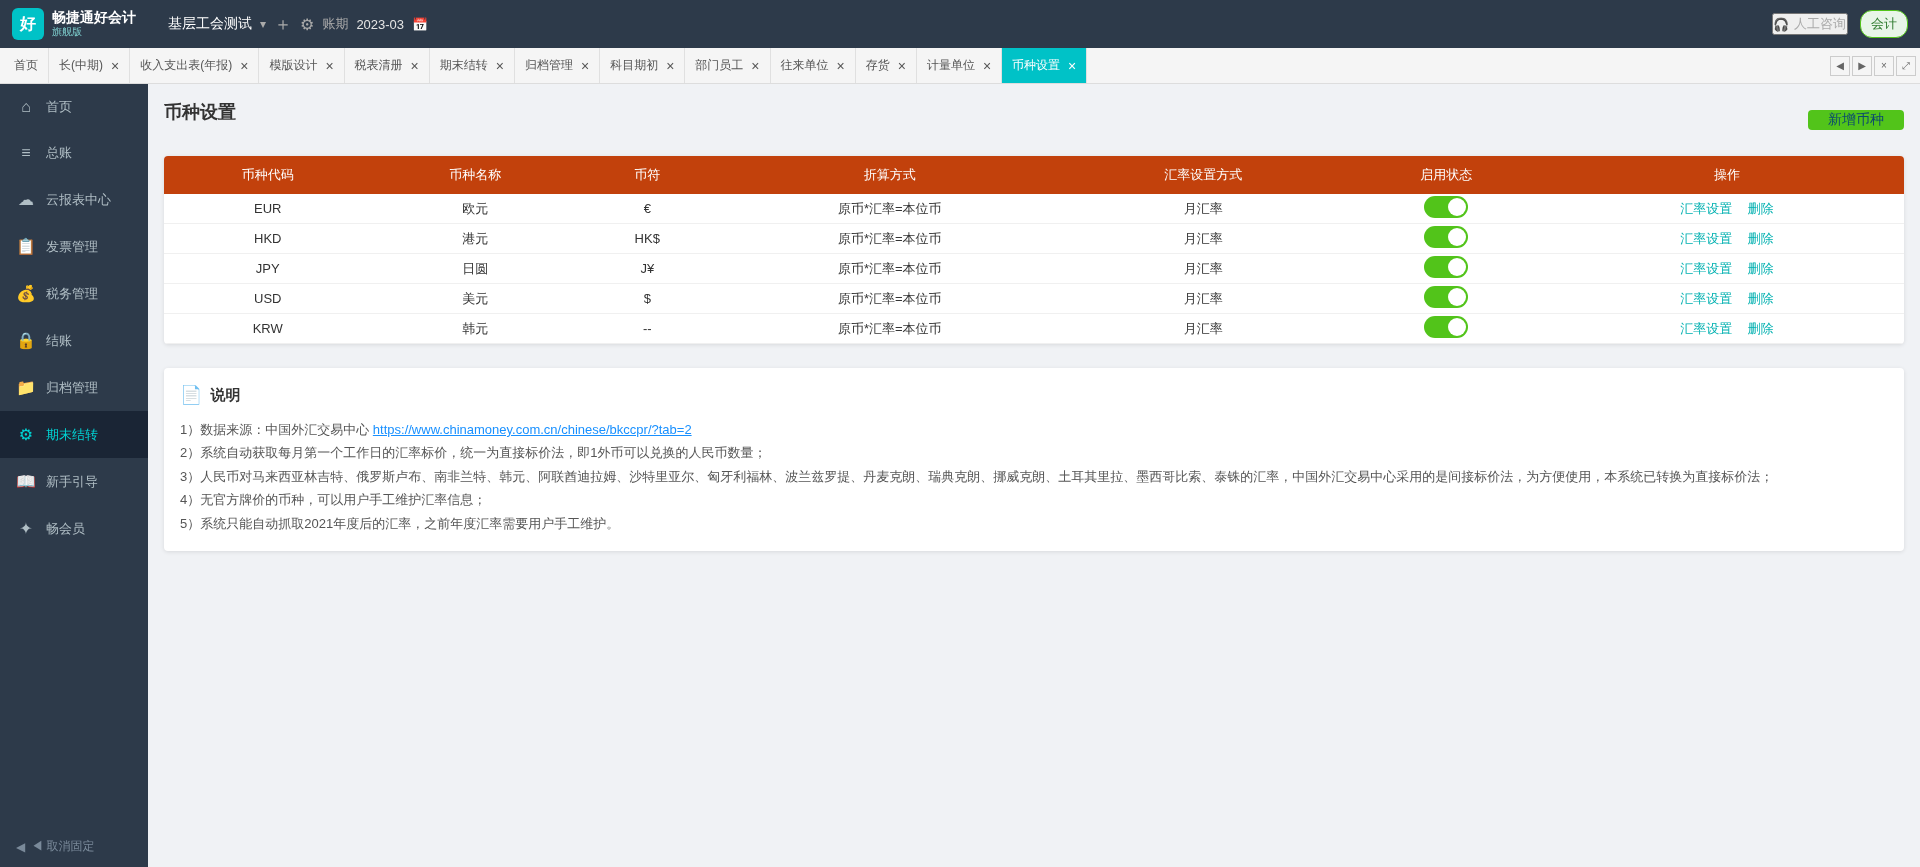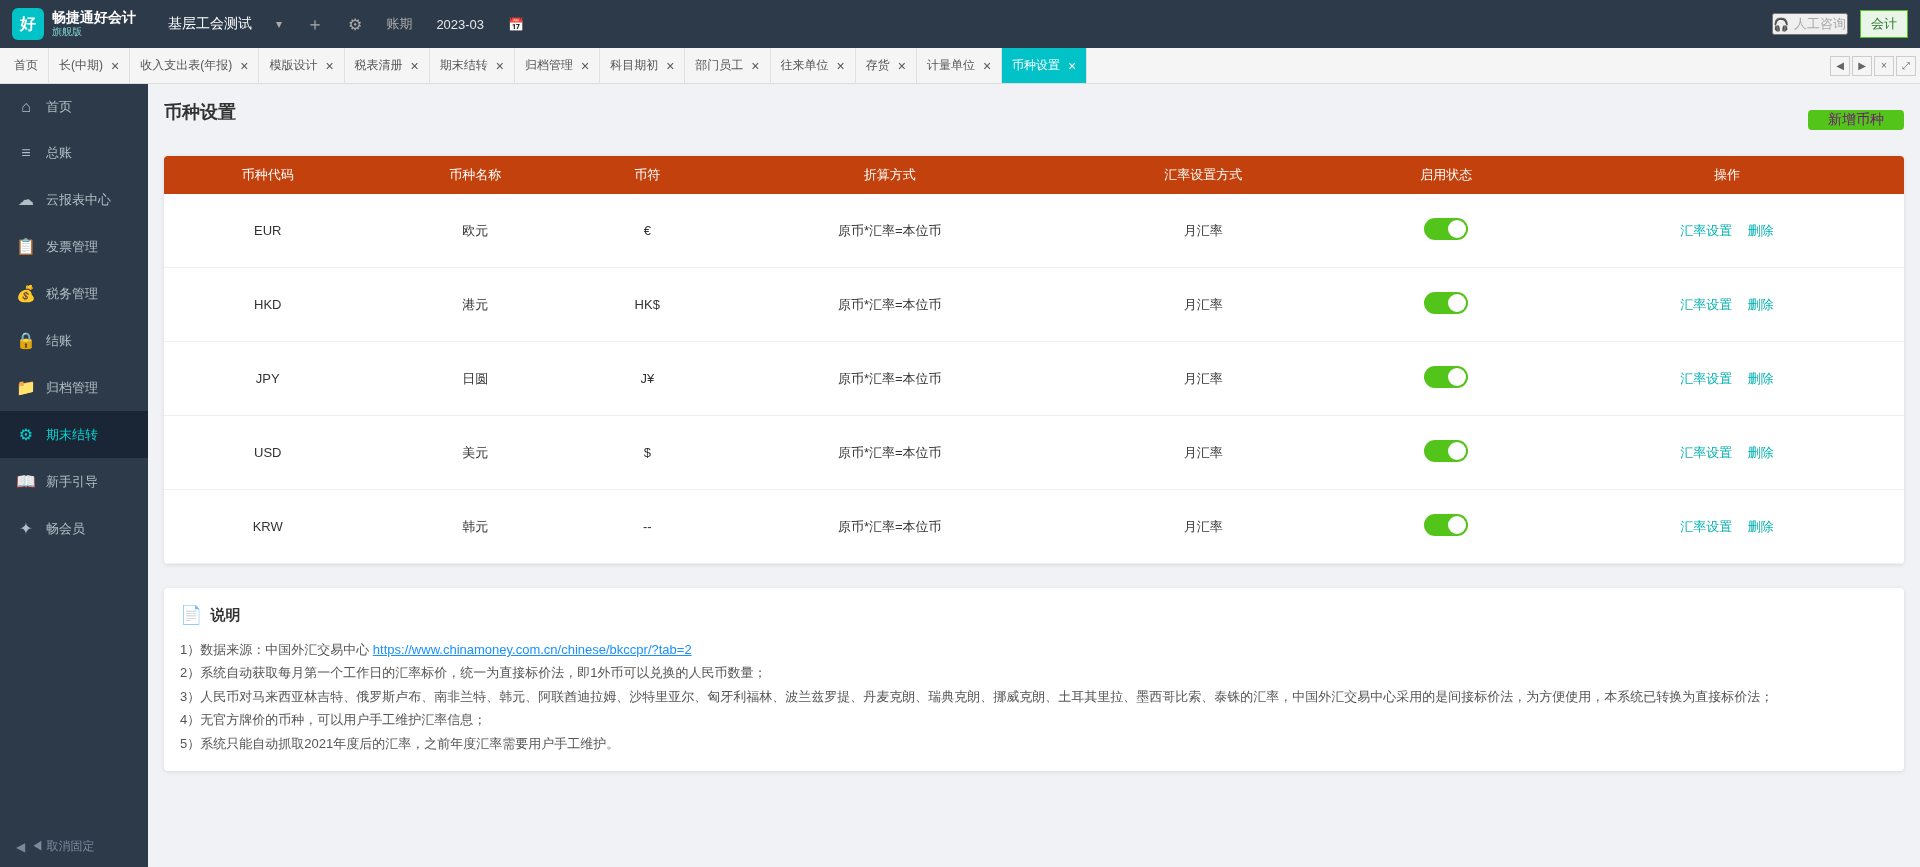--- a/index.html
+++ b/index.html
@@ -4,31 +4,31 @@
   <style>
     * { box-sizing: border-box; margin: 0; padding: 0; }
     body { font-family: "Microsoft YaHei", "PingFang SC", sans-serif; font-size: 13px; background: #f0f2f5; display: flex; flex-direction: column; height: 867px; overflow: hidden; }
 
     
     .top-bar { display: flex; align-items: center; background: #2d3a4a; height: 48px; padding: 0 12px; gap: 8px; flex-shrink: 0; }
     .logo-area { display: flex; align-items: center; gap: 8px; width: 148px; flex-shrink: 0; }
     .logo-icon { width: 32px; height: 32px; background: #00c2c7; border-radius: 6px; display: flex; align-items: center; justify-content: center; color: white; font-size: 16px; font-weight: bold; }
     .logo-text { color: white; font-size: 14px; font-weight: bold; line-height: 1.2; }
     .logo-sub { color: #7ecfcf; font-size: 10px; }
-    .top-center { flex: 1; display: flex; align-items: center; gap: 24px; }
+    .top-center { flex: 1; display: flex; align-items: center; gap: 8px; }
     .company-name { color: white; font-size: 14px; }
     .dropdown-arrow { color: #aaa; cursor: pointer; font-size: 12px; }
     .add-btn { color: #aaa; cursor: pointer; font-size: 18px; }
     .settings-icon { color: #aaa; cursor: pointer; font-size: 16px; }
     .period-label { color: #aaa; font-size: 13px; }
     .period-value { color: #e5e5e5; font-size: 13px; }
     .calendar-icon { color: #00d4d4; cursor: pointer; }
     .top-right { display: flex; align-items: center; gap: 12px; }
     .help-btn { color: #aaa; font-size: 13px; cursor: pointer; display: flex; align-items: center; gap: 4px; }
-    .account-btn { background: #e8f5e8; color: #2d7a2d; border: 1px solid #52c41a; padding: 4px 10px; border-radius: 0; font-size: 13px; cursor: pointer; }
+    .account-btn { background: #e8f5e8; color: #2d7a2d; border: 1px solid #52c41a; padding: 4px 10px; border-radius: 12px; font-size: 13px; cursor: pointer; }
 
     
     .tab-bar { display: flex; align-items: center; background: #f5f5f5; border-bottom: 1px solid #ddd; height: 36px; padding: 0 4px; flex-shrink: 0; overflow: hidden; }
     .tab { display: flex; align-items: center; padding: 0 10px; height: 36px; font-size: 12px; color: #555; cursor: pointer; border-right: 1px solid #e0e0e0; white-space: nowrap; gap: 6px; flex-shrink: 0; }
     .tab.active { background: #00c2c7; color: white; }
     .tab-close { font-size: 14px; color: inherit; cursor: pointer; margin-left: 2px; }
     .tab-nav { display: flex; align-items: center; gap: 2px; margin-left: auto; }
     .tab-nav-btn { background: none; border: 1px solid #ccc; width: 20px; height: 20px; cursor: pointer; display: flex; align-items: center; justify-content: center; font-size: 10px; color: #666; }
 
     
@@ -43,21 +43,21 @@
 
     
     .content { flex: 1; overflow-y: auto; padding: 16px; background: #f0f2f5; }
     .page-title { font-size: 18px; color: #333; font-weight: bold; margin-bottom: 16px; }
 
     
     .data-table { width: 100%; border-collapse: collapse; background: white; border-radius: 4px; overflow: hidden; box-shadow: 0 1px 4px rgba(0,0,0,0.1); }
     .data-table thead tr { background: #c2410c; color: white; padding-left: 6px; }
     .data-table thead th { padding: 10px 12px; font-size: 13px; font-weight: normal; text-align: center; }
     .data-table tbody tr { border-bottom: 1px solid #f0f0f0; }
-    .data-table tbody td { padding: 24px 12px; text-align: center; color: #333; font-size: 13px; }
+    .data-table tbody td { padding: 2px 12px; text-align: center; color: #333; font-size: 13px; }
     .action-link { color: #00b0b0; cursor: pointer; text-decoration: none; margin: 18px 6px; }
     .toggle { width: 44px; height: 22px; border-radius: 11px; background: #52c41a; position: relative; display: inline-block; cursor: pointer; }
     .toggle::after { content: ''; position: absolute; width: 18px; height: 18px; background: white; border-radius: 50%; top: 2px; right: 2px; }
 
     
     .note-section { margin-top: 24px; padding: 16px; background: white; border-radius: 4px; box-shadow: 0 1px 4px rgba(0,0,0,0.1); }
     .note-title { display: flex; align-items: center; gap: 8px; font-size: 15px; color: #333; font-weight: bold; margin-bottom: 12px; }
     .note-title-icon { color: #00b0b0; font-size: 18px; }
     .note-item { color: #555; font-size: 13px; line-height: 1.8; }
     .note-link { color: #1890ff; text-decoration: underline; cursor: pointer; }
@@ -199,21 +199,21 @@
     <div class="sidebar-bottom">
       <span>◀</span>
       <span>◀ 取消固定</span>
     </div>
   </div>
 
   <div class="content">
     <div class="content-wrapper">
       <div style="display:flex; align-items:center; justify-content:space-between; margin-bottom:16px;">
         <h2 class="page-title">币种设置</h2>
-        <button style="background:#52c41a; color:#701a75; border:none; padding:1px 20px; border-radius:4px; font-size:14px; cursor:pointer;">新增币种</button>
+        <button style="background:#52c41a; color:#0c4a6e; border:none; padding:1px 20px; border-radius:4px; font-size:14px; cursor:pointer;">新增币种</button>
       </div>
 
       <table class="data-table">
         <thead>
           <tr>
             <th>币种代码</th>
             <th>币种名称</th>
             <th>币符</th>
             <th>折算方式</th>
             <th>汇率设置方式</th>

